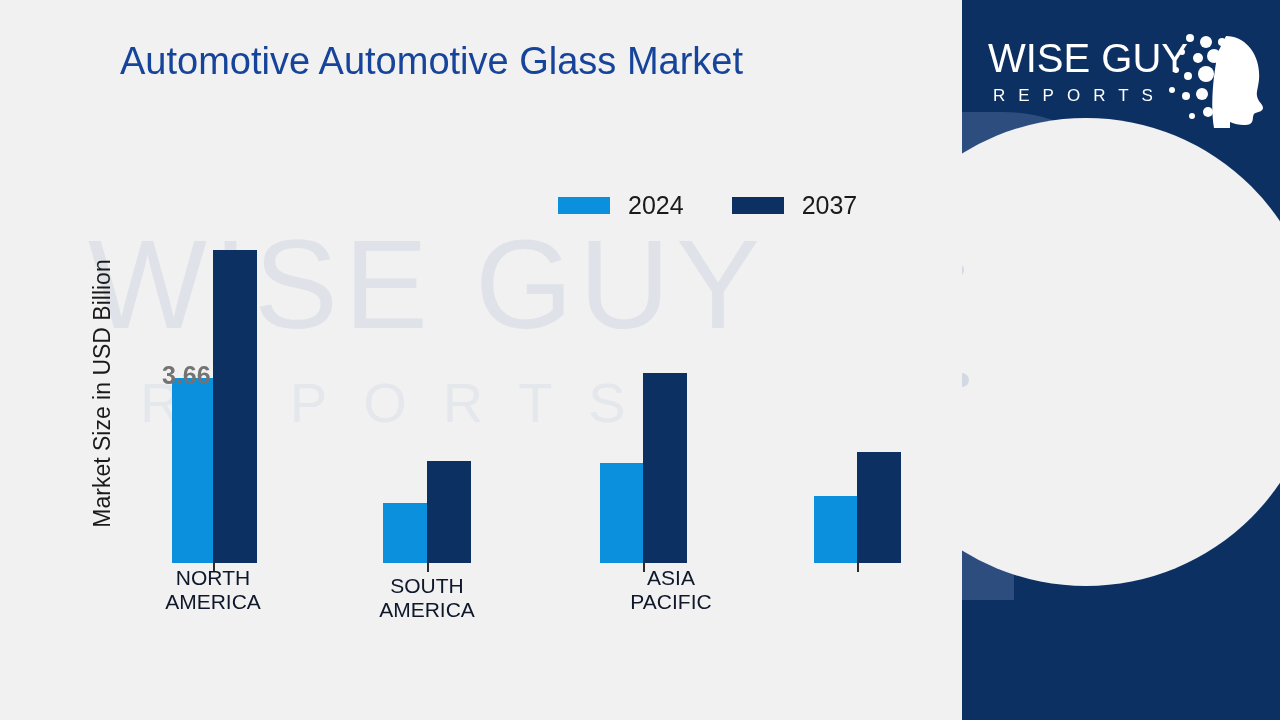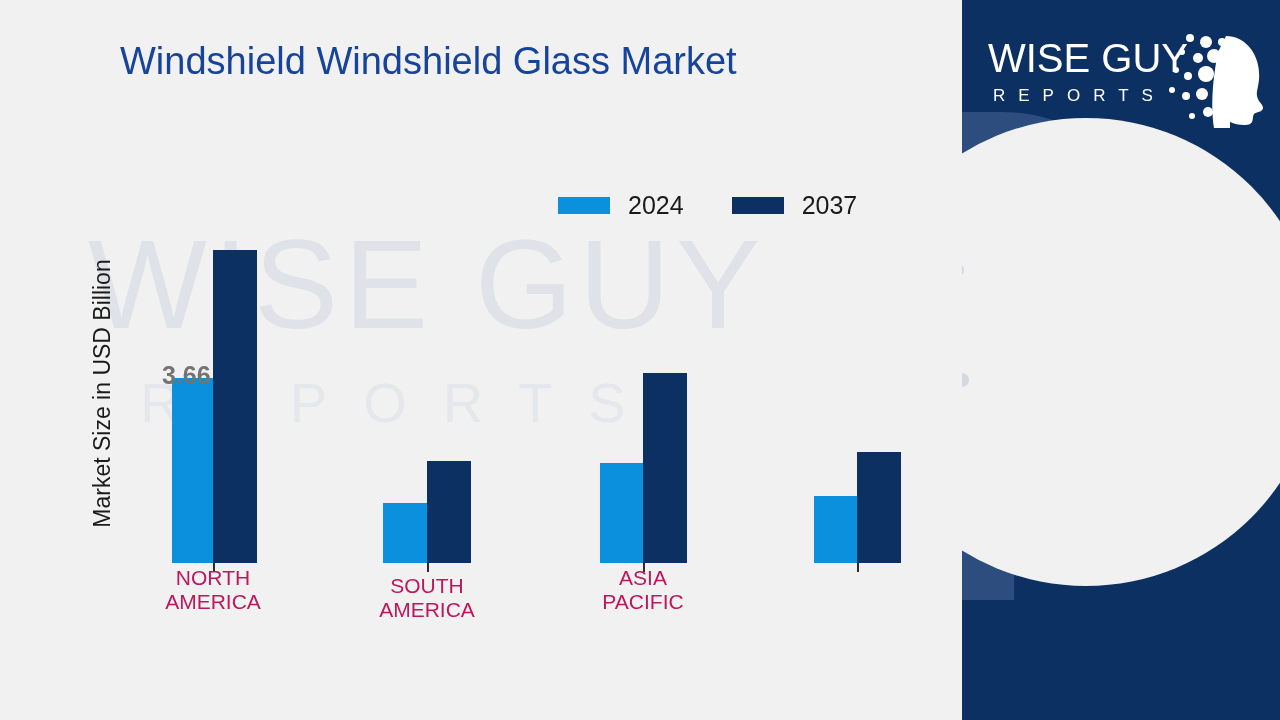--- a/index.html
+++ b/index.html
@@ -205,38 +205,38 @@
     position: absolute;
     bottom: 148px;
     width: 2px;
     height: 10px;
     background: #2b2b2b;
   }
   .cat-label {
     position: absolute;
     top: 566px;
     font-size: 21px;
-    color: #be185d;
+    color: #0f172a;
     text-align: center;
     line-height: 24px;
     white-space: pre-line;
     font-family: "Liberation Sans", sans-serif;
   }
 </style>
 </head>
 <body>
 
 <div id="root">
 
   <div class="watermark">
     <div class="wm-main">WISE GUY</div>
     <div class="wm-sub">REPORTS</div>
   </div>
 
-  <div class="chart-title">Windshield Windshield Glass Market</div>
+  <div class="chart-title">Automotive Automotive Glass Market</div>
 
   <div class="y-axis-title">Market Size in USD Billion</div>
 
   <div class="legend">
     <div class="legend-item">
       <span class="legend-swatch" style="background:#0b90dd"></span>
       <span class="legend-label">2024</span>
     </div>
     <div class="legend-item">
       <span class="legend-swatch" style="background:#0d3063"></span>
@@ -255,21 +255,21 @@
 
     <div class="bar" style="left:383px; width:44px; height:60px; background:#0b90dd;"></div>
     <div class="bar" style="left:427px; width:44px; height:102px; background:#0d3063;"></div>
     <div class="tick" style="left:427px;"></div>
     <div class="cat-label" style="left:347px; width:160px;margin-top:8px;">SOUTH
 AMERICA</div>
 
     <div class="bar" style="left:600px; width:43px; height:100px; background:#0b90dd;"></div>
     <div class="bar" style="left:643px; width:44px; height:190px; background:#0d3063;"></div>
     <div class="tick" style="left:643px;"></div>
-    <div class="cat-label" style="left:563px; width:160px;">ASIA
+    <div class="cat-label" style="left:591px; width:160px;">ASIA
 PACIFIC</div>
 
     <div class="bar" style="left:814px; width:43px; height:67px; background:#0b90dd;"></div>
     <div class="bar" style="left:857px; width:44px; height:111px; background:#0d3063;"></div>
     <div class="tick" style="left:857px;"></div>
   </div>
 
   <div class="right-panel">
 
     <svg class="head-silhouette" viewBox="0 0 300 520" preserveAspectRatio="none">

